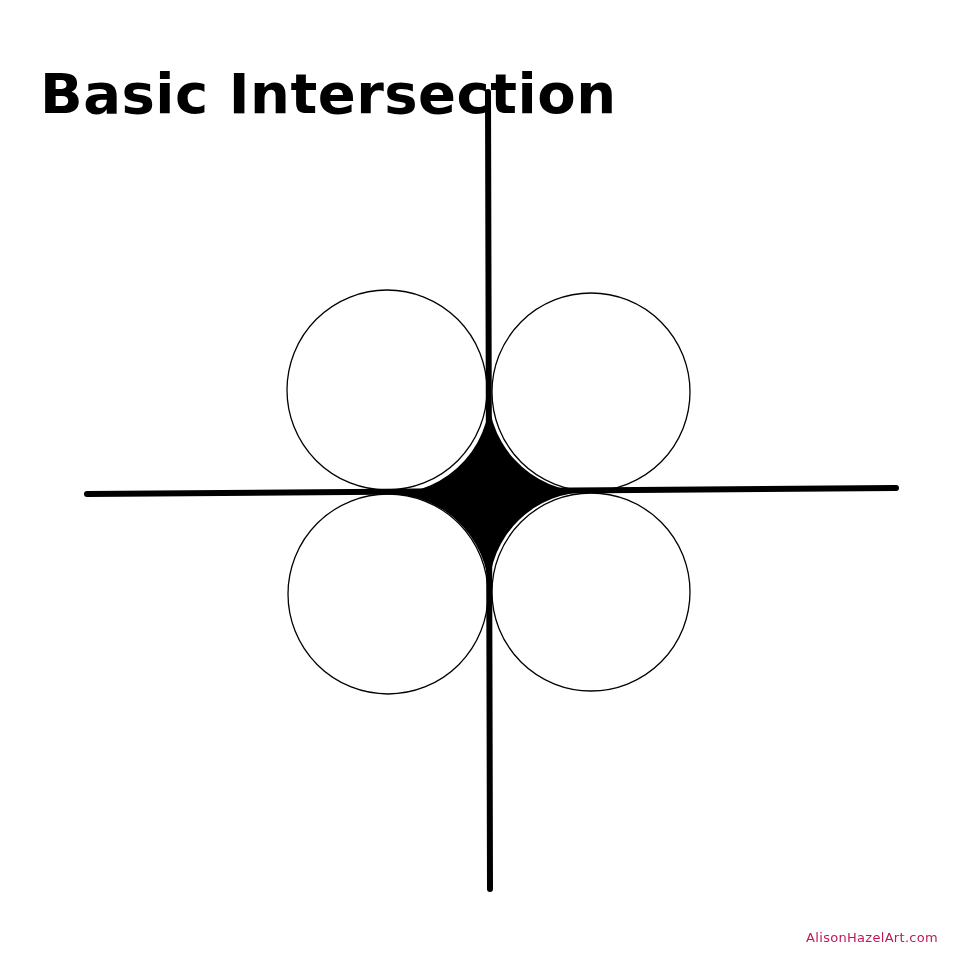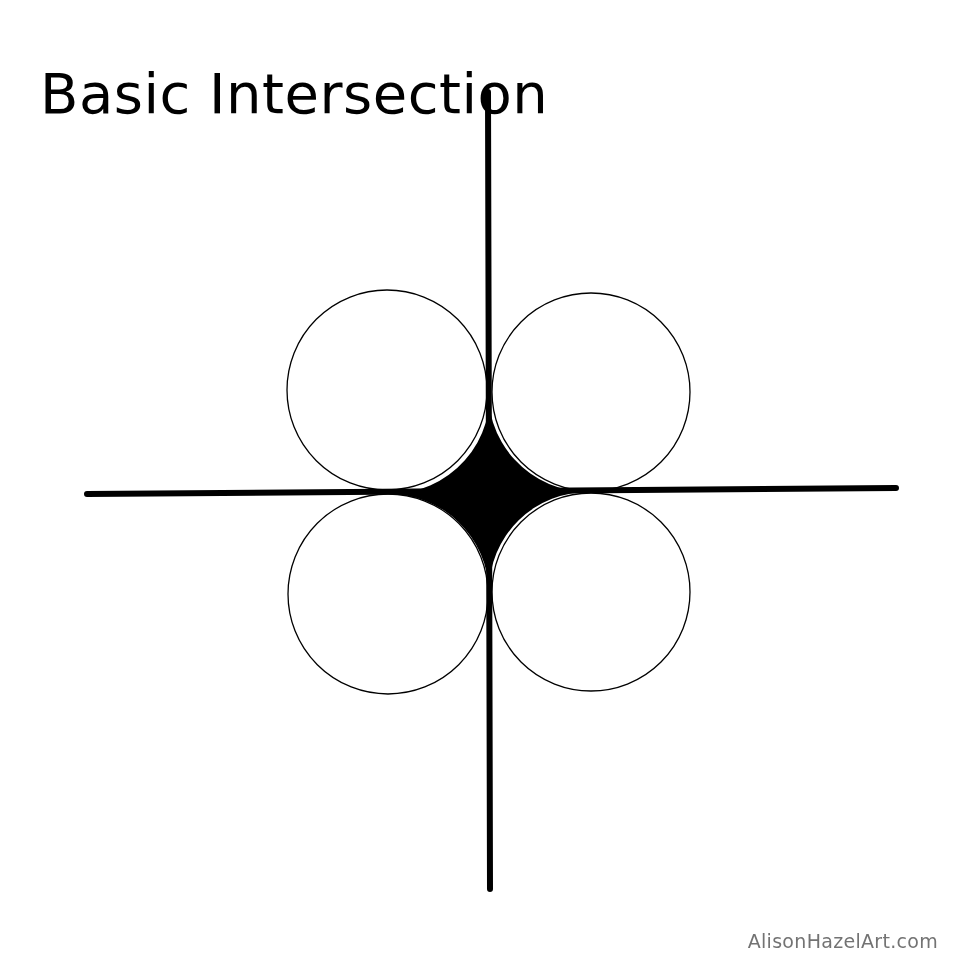--- a/index.html
+++ b/index.html
@@ -12,41 +12,41 @@
       height: 980px;
       position: relative;
       overflow: hidden;
       font-family: "DejaVu Sans", "Liberation Sans", sans-serif;
     }
     .title {
       position: absolute;
       left: 40px;
       top: 66px;
       font-size: 56px;
-      font-weight: 400;
+      font-weight: 700;
       color: #000000;
       letter-spacing: 0.5px;
       line-height: 1;
       white-space: nowrap;
       z-index: 1;
     }
     .diagram {
       position: absolute;
       left: 0;
       top: 0;
       width: 980px;
       height: 980px;
       z-index: 2;
     }
     .watermark {
       position: absolute;
       right: 42px;
       top: 930px;
-      font-size: 19px;
-      color: #737373;
+      font-size: 13px;
+      color: #be185d;
       letter-spacing: 0.3px;
       white-space: nowrap;
       z-index: 3;
       text-align: right;
     }
   </style>
 </head>
 <body>
 
 <div class="title">Basic Intersection</div>

